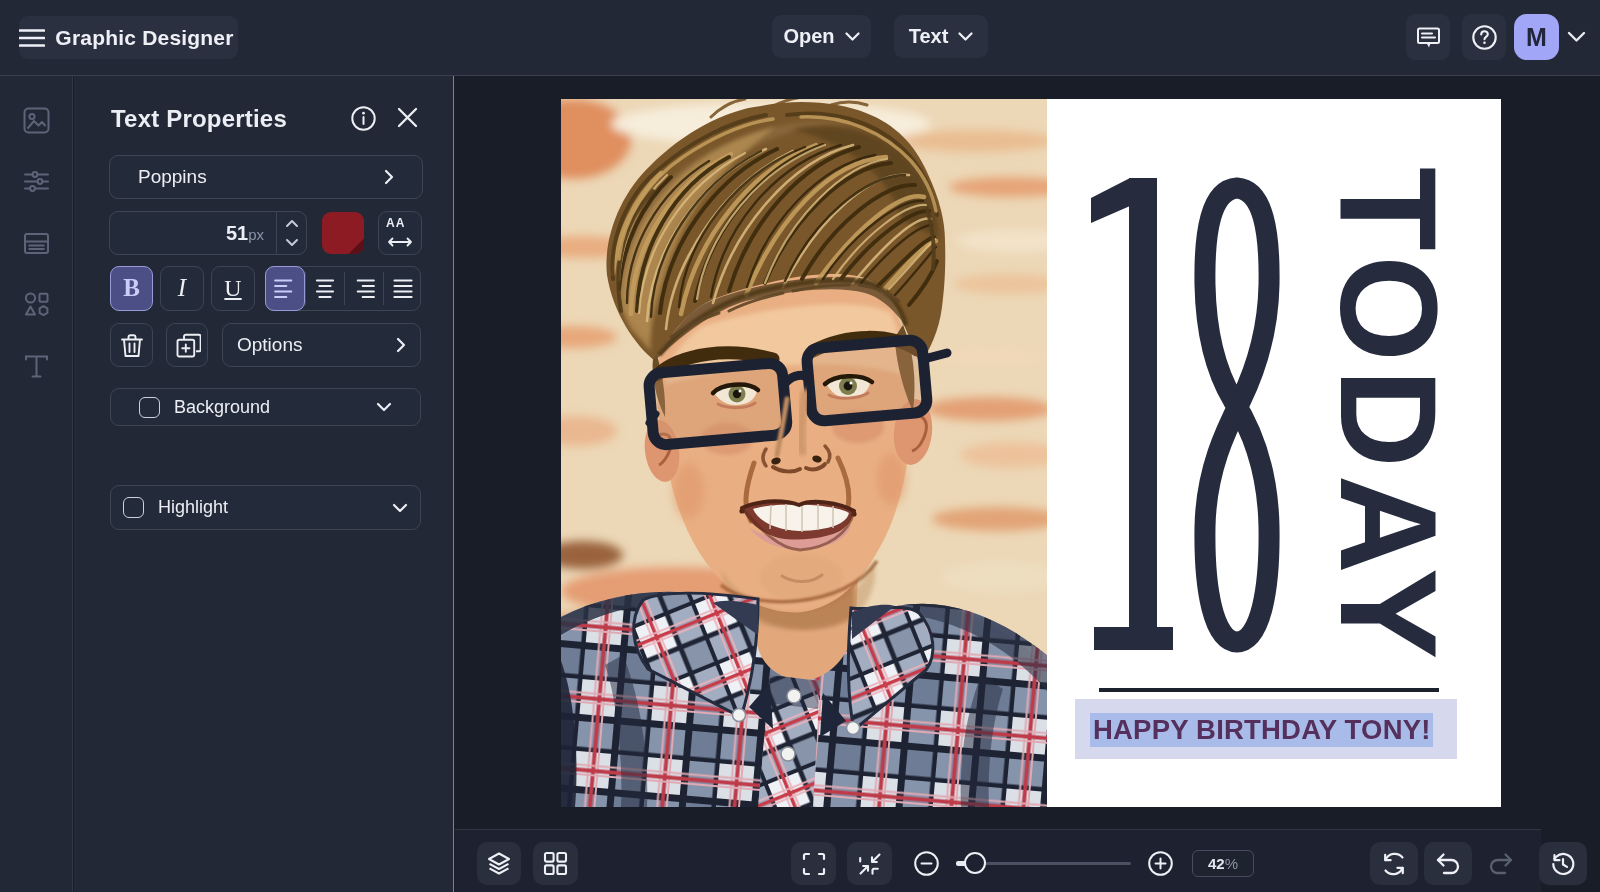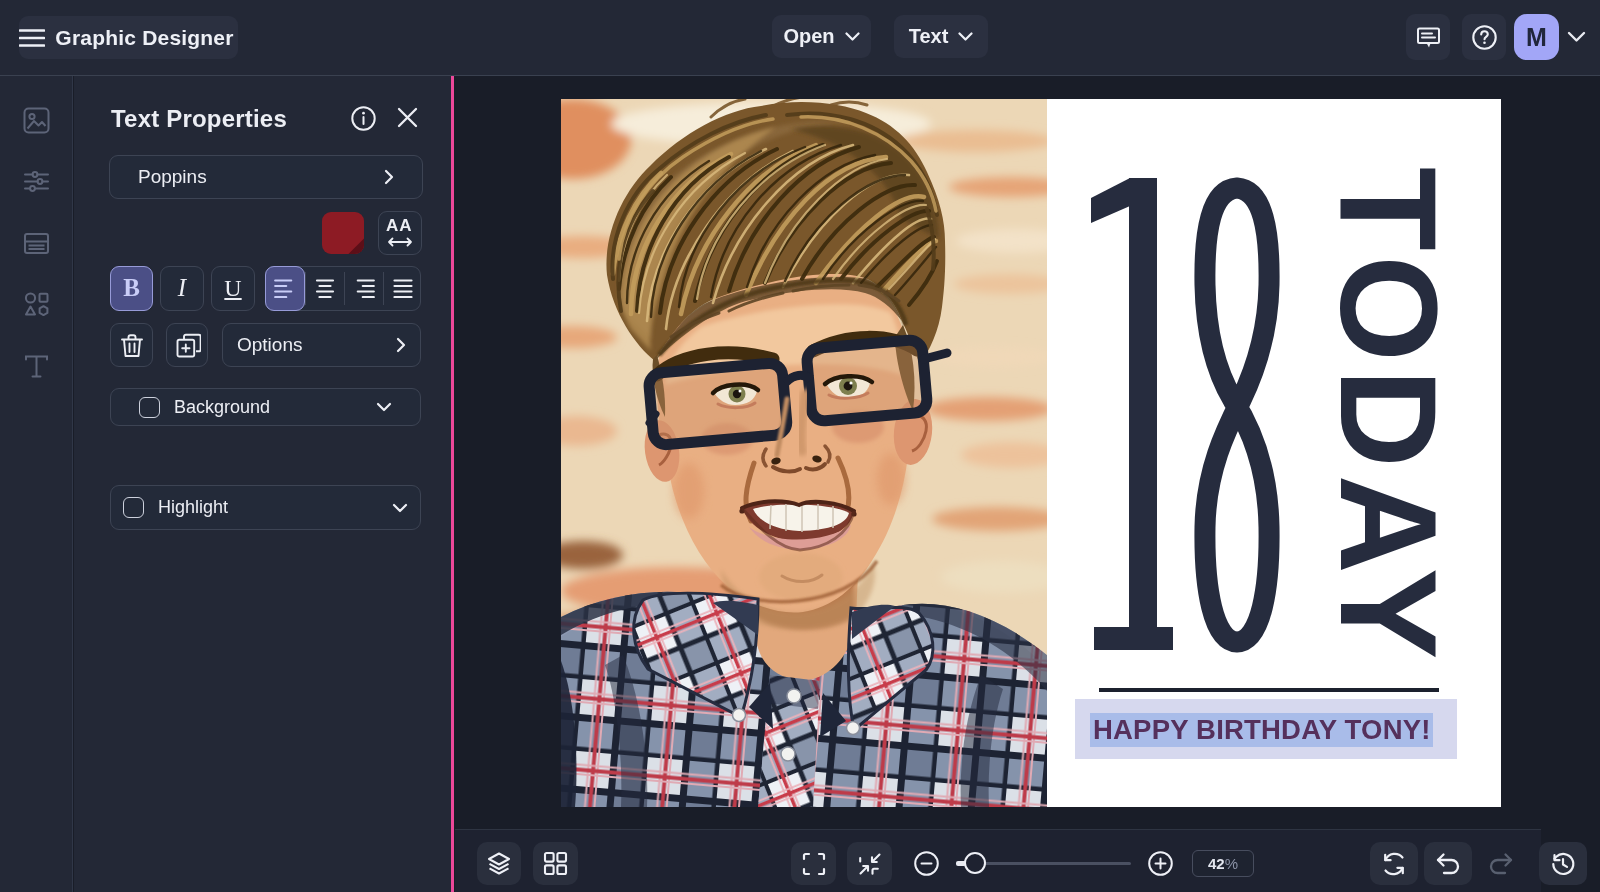--- a/index.html
+++ b/index.html
@@ -11,21 +11,21 @@
   #topbar { position:absolute; left:0; top:0; width:1600px; height:76px;
     background:#232836; border-bottom:1px solid #3a4150; }
   .tbtn { position:absolute; background:#2b3040; border-radius:9px; color:#eef0f6;
     font-size:20px; display:flex; align-items:center; justify-content:center; gap:10px; }
   
   #strip { position:absolute; left:0; top:76px; width:73px; height:816px;
     background:#232836; border-right:1px solid #303748; }
   .sicon { position:absolute; left:23px; width:27px; height:27px; color:#5d6478; }
   
   #panel { position:absolute; left:74px; top:76px; width:380px; height:816px;
-    background:#232836; border-right:3px solid #ec4899; color:#eceef4; }
+    background:#232836; border-right:1px solid #ec4899; color:#eceef4; }
   .pbox { position:absolute; background:#232a39; border:1px solid #3d4454; border-radius:9px; }
   .prow { display:flex; align-items:center; }
   .activebtn { background:#4b4f86 !important; border-color:#979bd8 !important; }
   
   #canvas { position:absolute; left:455px; top:76px; width:1145px; height:753px;
     background:#191d28; }
   #card { position:absolute; left:106px; top:23px; width:940px; height:708px; background:#ffffff; }
   
   #toolbar { position:absolute; left:455px; top:829px; width:1086px; height:63px;
     background:#1e2230; border-top:1px solid #2e3442; }
@@ -112,25 +112,36 @@
         <path d="M2 2 19 19M19 2 2 19"></path>
       </svg>
 
     <div class="pbox prow" style="left:35px; top:79px; width:314px; height:44px; padding:0 28px; justify-content:space-between;">
       <span style="font-size:19px;">Poppins</span>
       <svg width="10" height="16" viewBox="0 0 10 16" fill="none" stroke="#eceef4" stroke-width="2.2" stroke-linecap="round" stroke-linejoin="round">
           <path d="M2 2l6 6-6 6"></path>
         </svg>
     </div>
 
+    <div class="pbox" style="left:35px; top:135px; width:198px; height:44px;">
+      <span class="abs" style="right:42px; top:10px; font-size:20px; font-weight:600;">51<span style="font-size:15px; font-weight:400; color:#8b92a6;">px</span></span>
+      <div class="abs" style="right:0; top:0; width:30px; height:42px; border-left:1px solid #3d4454;">
+        <svg class="abs" style="left:8px; top:7px;" width="14" height="9" viewBox="0 0 14 9" fill="none" stroke="#c6cad6" stroke-width="2" stroke-linecap="round" stroke-linejoin="round">
+            <path d="M2 7 7 2l5 5"></path>
+          </svg>
+        <svg class="abs" style="left:8px; top:26px;" width="14" height="9" viewBox="0 0 14 9" fill="none" stroke="#c6cad6" stroke-width="2" stroke-linecap="round" stroke-linejoin="round">
+            <path d="M2 2l5 5 5-5"></path>
+          </svg>
+      </div>
+    </div>
     <div class="abs" style="left:248px; top:136px; width:42px; height:42px; border-radius:9px; background:#8d1b24; overflow:hidden;">
       <div class="abs" style="right:-11px; bottom:-11px; width:22px; height:22px; background:#5c0f18; transform:rotate(45deg);"></div>
     </div>
     <div class="pbox" style="left:304px; top:135px; width:44px; height:44px;">
-      <span class="abs" style="left:7px; top:4px; font-size:17px; font-weight:700; letter-spacing:1px;">AA</span>
+      <span class="abs" style="left:7px; top:4px; font-size:12px; font-weight:700; letter-spacing:1px;">AA</span>
       <svg class="abs" style="left:7px; top:24px;" width="28" height="12" viewBox="0 0 28 12" fill="none" stroke="#eceef4" stroke-width="1.8" stroke-linecap="round" stroke-linejoin="round">
         <path d="M3 6h22M6.5 2.5 3 6l3.5 3.5M21.5 2.5 25 6l-3.5 3.5"></path>
       </svg>
     </div>
 
     <div class="pbox activebtn" style="left:36px; top:190px; width:43px; height:45px; font-family:'Liberation Serif',serif; font-size:25px; font-weight:700; color:#c9cdf7; text-align:center; line-height:42px;">B</div>
     <div class="pbox" style="left:86px; top:190px; width:44px; height:45px; font-family:'Liberation Serif',serif; font-size:25px; font-style:italic; text-align:center; line-height:42px;">I</div>
     <div class="pbox" style="left:137px; top:190px; width:44px; height:45px; font-family:'Liberation Serif',serif; font-size:24px; text-decoration:underline; text-align:center; line-height:42px;">U</div>
     <div class="pbox" style="left:191px; top:190px; width:156px; height:45px;"></div>
     <div class="abs activebtn" style="left:191px; top:190px; width:40px; height:45px; border:1px solid; border-radius:9px;"></div>

